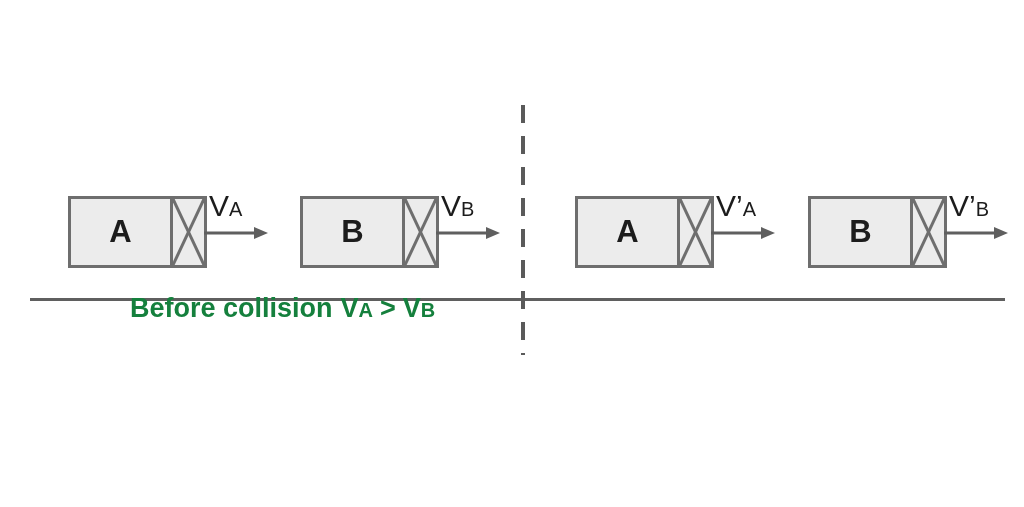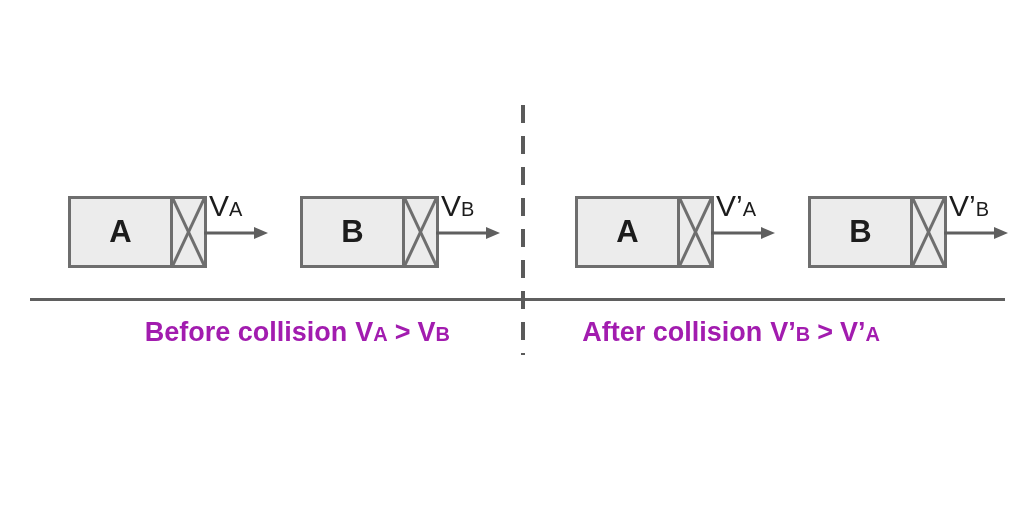--- a/index.html
+++ b/index.html
@@ -102,28 +102,28 @@
     color: #1c1c1c;
   }
   .vlabel .sub,
   .caption .sub {
     font-size: 20px;
   }
   .caption .sub { font-size: 20px; }
   
   .caption {
     position: absolute;
-    top: 316px;
+    top: 292px;
     width: 320px;
-    text-align: right;
+    text-align: left;
     font-weight: bold;
     font-size: 27px;
     line-height: 32px;
     white-space: nowrap;
-    color: #a21caf;
+    color: #15803d;
   }
   .caption.c1 { left: 130px; }
   .caption.c2 { left: 560px; }
   .caption .op { margin: 0 7px; }
   .caption .vterm { margin-left: 8px; }
 </style>
 </head>
 <body>
 
 <div id="stage">
@@ -195,15 +195,14 @@
     </div>
     <svg class="arrow" viewBox="0 0 64 16">
       <line x1="0" y1="8" x2="51" y2="8" stroke="#5f5f5f" stroke-width="3"></line>
       <polygon points="50,2 64,8 50,14" fill="#5f5f5f"></polygon>
     </svg>
     <div class="vlabel"><span>V’</span><span class="sub">B</span></div>
   </div>
 
   <div class="caption c1"><span>Before collision</span><span class="vterm"><span>V</span><span class="sub">A</span></span><span class="op">&gt;</span><span><span>V</span><span class="sub">B</span></span></div>
 
-  <div class="caption c2"><span>After collision</span><span class="vterm"><span>V’</span><span class="sub">B</span></span><span class="op">&gt;</span><span><span>V’</span><span class="sub">A</span></span></div>
 
 </div>
 
 </body></html>

